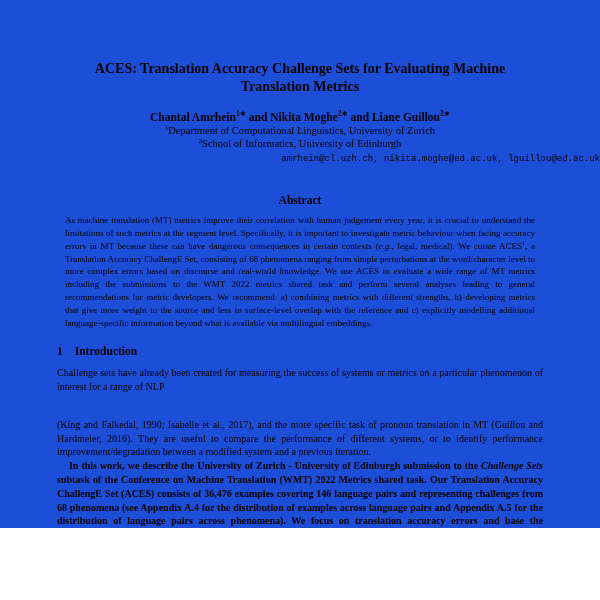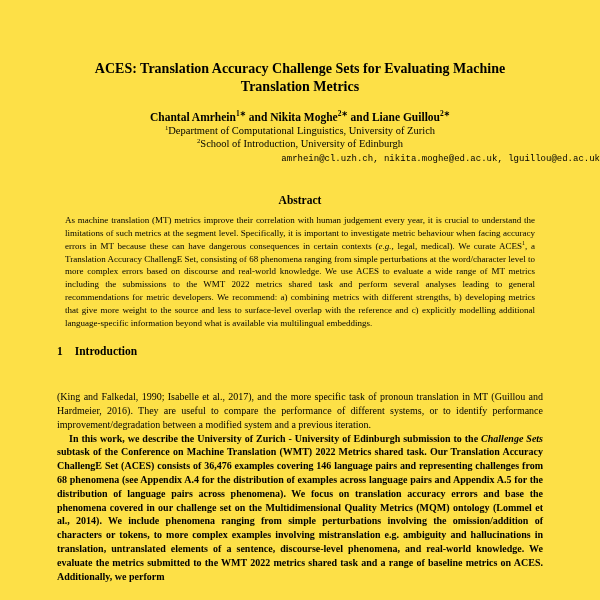--- a/index.html
+++ b/index.html
@@ -1,21 +1,21 @@
 <!DOCTYPE html>
 <html><head>
 <meta charset="utf-8">
 <style>
   * { margin: 0; padding: 0; box-sizing: border-box; }
   html, body { background: #ffffff; }
   .page {
     width: 600px;
-    height: 600px;
+    height: 528px;
     overflow: hidden;
-    background: #fde047;
+    background: #1d4ed8;
     color: #000000;
     font-family: "Liberation Serif", serif;
     position: relative;
   }
   .title {
     font-size: 14px;
     font-weight: bold;
     text-align: center;
     margin: 60px auto 0;
     max-width: 470px;
@@ -88,36 +88,37 @@
 <body>
 
 <div class="page">
 
   <h1 class="title">ACES: Translation Accuracy Challenge Sets for Evaluating Machine Translation Metrics</h1>
 
   <div class="authors"><span>Chantal Amrhein</span><sup>1∗</sup><span> and </span><span>Nikita Moghe</span><sup>2∗</sup><span> and </span><span>Liane Guillou</span><sup>2∗</sup></div>
 
   <div class="affil"><sup>1</sup><span>Department of Computational Linguistics, University of Zurich</span></div>
 
-  <div class="affil"><sup>2</sup><span>School of Introduction, University of Edinburgh</span></div>
+  <div class="affil"><sup>2</sup><span>School of Informatics, University of Edinburgh</span></div>
 
   <div class="emails">amrhein@cl.uzh.ch, nikita.moghe@ed.ac.uk, lguillou@ed.ac.uk</div>
 
   <div class="columns">
 
     <div class="col left">
       <div class="abstract">
         <div class="abstract-heading">Abstract</div>
         <p class="abstract-body"><span>As machine translation (MT) metrics improve their correlation with human judgement every year, it is crucial to understand the limitations of such metrics at the segment level. Specifically, it is important to investigate metric behaviour when facing accuracy errors in MT because these can have dangerous consequences in certain contexts (</span><i>e.g.</i><span>, legal, medical). We curate ACES</span><sup>1</sup><span>, a Translation Accuracy ChallengE Set, consisting of 68 phenomena ranging from simple perturbations at the word/character level to more complex errors based on discourse and real-world knowledge. We use ACES to evaluate a wide range of MT metrics including the submissions to the WMT 2022 metrics shared task and perform several analyses leading to general recommendations for metric developers. We recommend: a) combining metrics with different strengths, b) developing metrics that give more weight to the source and less to surface-level overlap with the reference and c) explicitly modelling additional language-specific information beyond what is available via multilingual embeddings.</span></p>
       </div>
 
       <h2 class="section-heading">
         <span class="sec-num">1</span><span class="sec-title">Introduction</span>
       </h2>
 
+      <p class="body-par">Challenge sets have already been created for measuring the success of systems or metrics on a particular phenomenon of interest for a range of NLP</p>
     </div>
 
     <div class="col right">
       <p class="body-par">(King and Falkedal, 1990; Isabelle et al., 2017), and the more specific task of pronoun translation in MT (Guillou and Hardmeier, 2016). They are useful to compare the performance of different systems, or to identify performance improvement/degradation between a modified system and a previous iteration.</p>
       <p class="body-par indent"><span>In this work, we describe the University of Zurich - University of Edinburgh submission to the </span><i>Challenge Sets</i><span> subtask of the Conference on Machine Translation (WMT) 2022 Metrics shared task. Our Translation Accuracy ChallengE Set (ACES) consists of 36,476 examples covering 146 language pairs and representing challenges from 68 phenomena (see Appendix A.4 for the distribution of examples across language pairs and Appendix A.5 for the distribution of language pairs across phenomena). We focus on translation accuracy errors and base the phenomena covered in our challenge set on the Multidimensional Quality Metrics (MQM) ontology (Lommel et al., 2014). We include phenomena ranging from simple perturbations involving the omission/addition of characters or tokens, to more complex examples involving mistranslation e.g. ambiguity and hallucinations in translation, untranslated elements of a sentence, discourse-level phenomena, and real-world knowledge. We evaluate the metrics submitted to the WMT 2022 metrics shared task and a range of baseline metrics on ACES. Additionally, we perform</span></p>
     </div>
 
   </div>
 </div>
 

